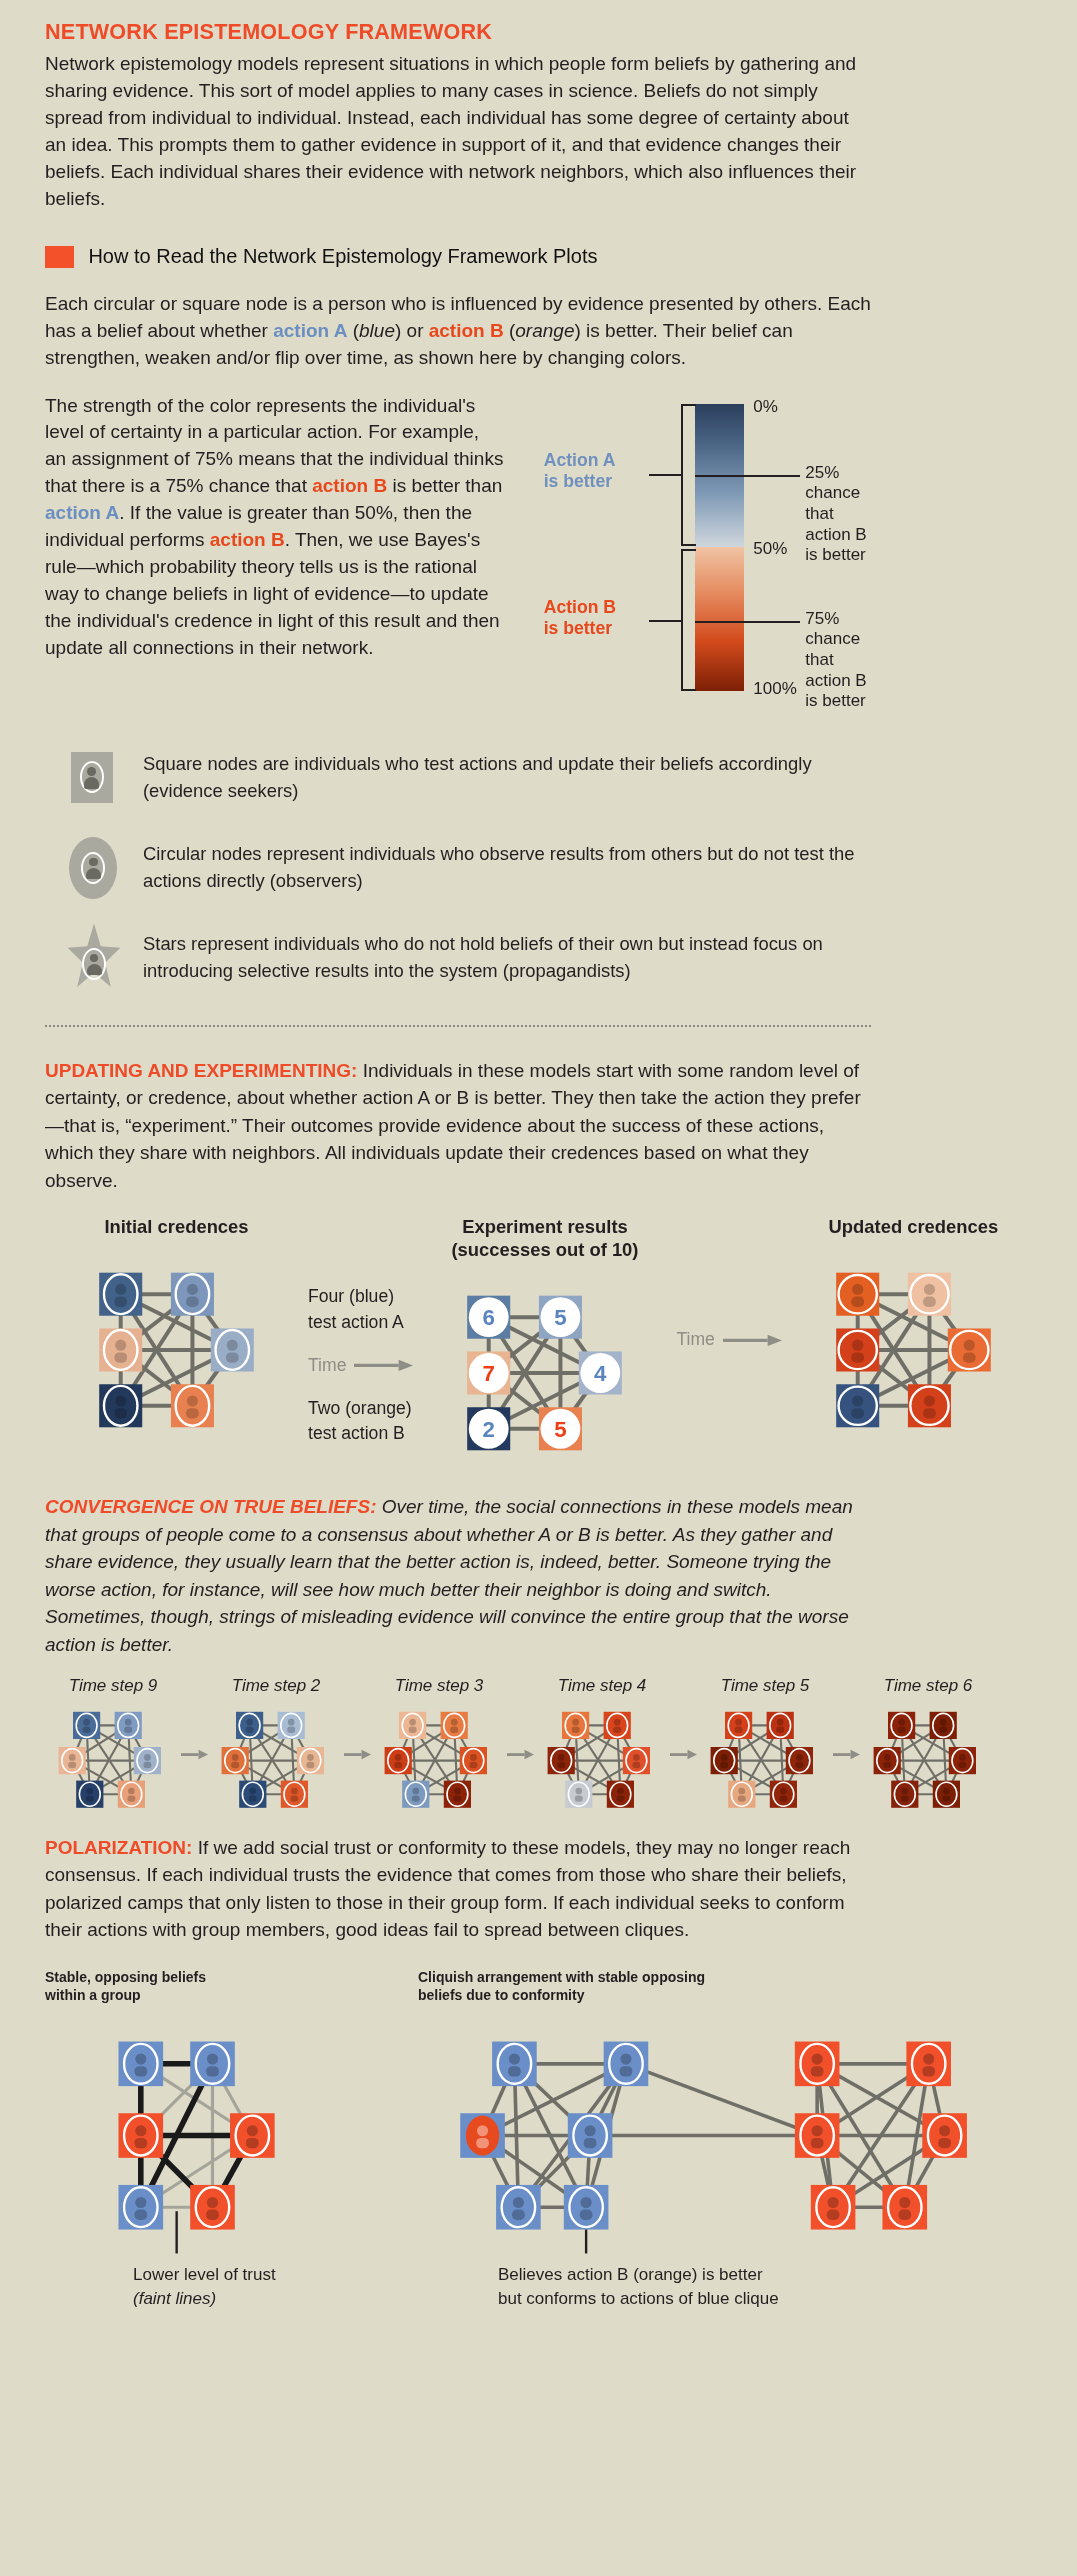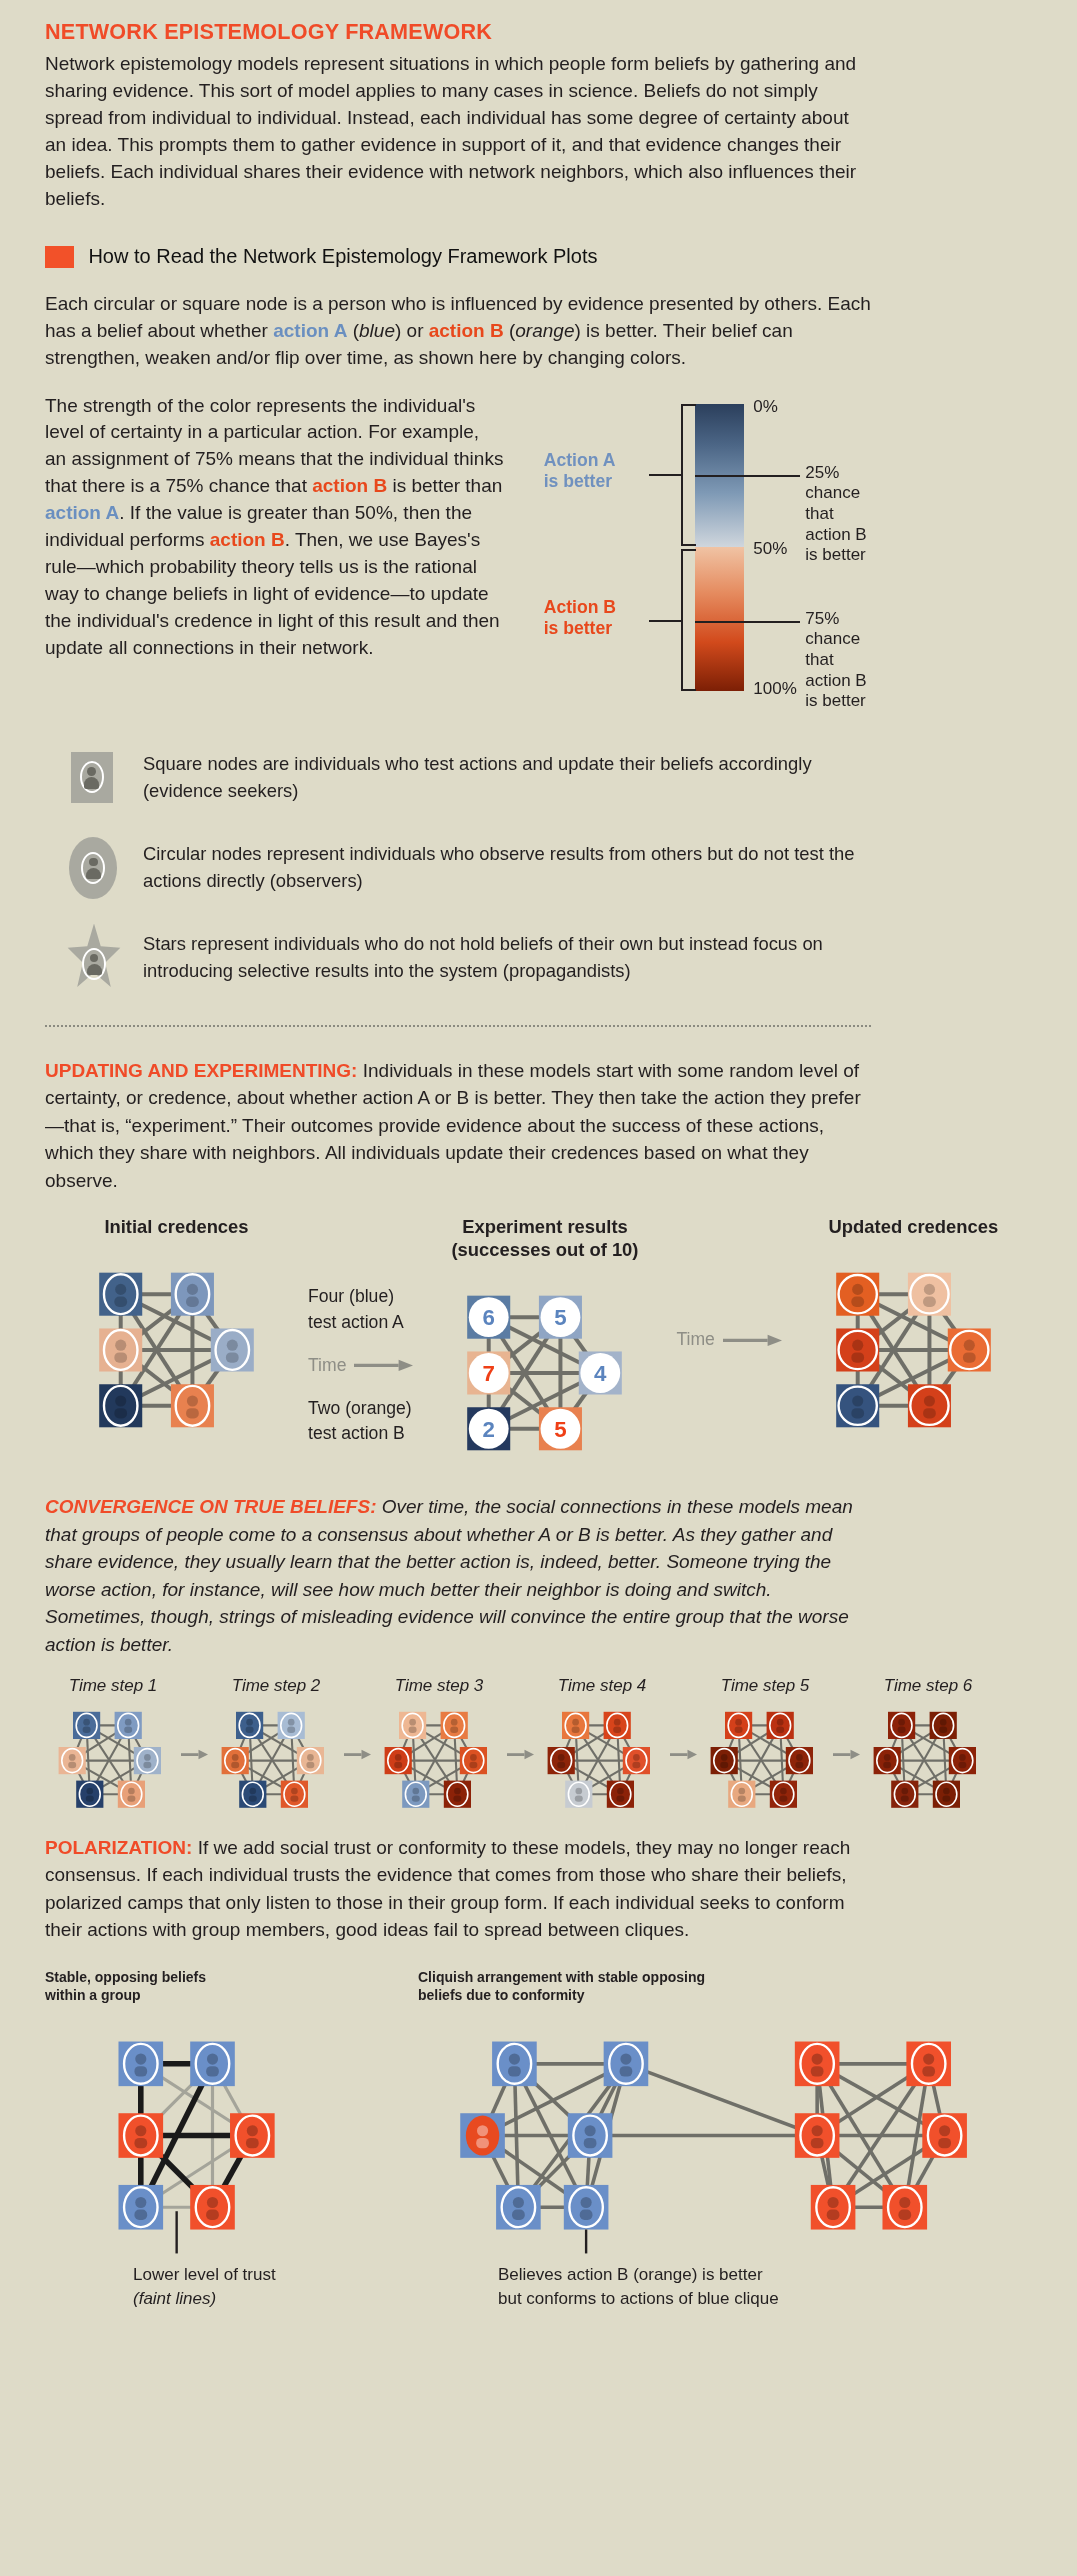--- a/index.html
+++ b/index.html
@@ -382,21 +382,21 @@
       </div>
     </div>
   </div>
 
   <div class="block sect" style="margin-top:24px;font-style:italic;">
     <p class="body lead" style="max-width:994px"><b class="tag">CONVERGENCE ON TRUE BELIEFS:</b><span> Over time, the social connections in these models mean that groups of people come to a consensus about whether A or B is better. As they gather and share evidence, they usually learn that the better action is, indeed, better. Someone trying the worse action, for instance, will see how much better their neighbor is doing and switch. Sometimes, though, strings of misleading evidence will convince the entire group that the worse action is better.</span></p>
 
     <div class="timestep-row" id="timestep-row">
 
     <div class="ts-col">
-          <div class="ts-title">Time step 1</div>
+          <div class="ts-title">Time step 9</div>
           <svg width="136" height="104" viewBox="0 0 170 130">
             <g stroke="#6f6f68" stroke-width="2.6" fill="none">
               <line x1="52" y1="28" x2="104" y2="28"></line>
               <line x1="52" y1="28" x2="34" y2="72"></line>
               <line x1="52" y1="28" x2="128" y2="72"></line>
               <line x1="52" y1="28" x2="56" y2="114"></line>
               <line x1="52" y1="28" x2="108" y2="114"></line>
               <line x1="104" y1="28" x2="34" y2="72"></line>
               <line x1="104" y1="28" x2="128" y2="72"></line>
               <line x1="104" y1="28" x2="56" y2="114"></line>

